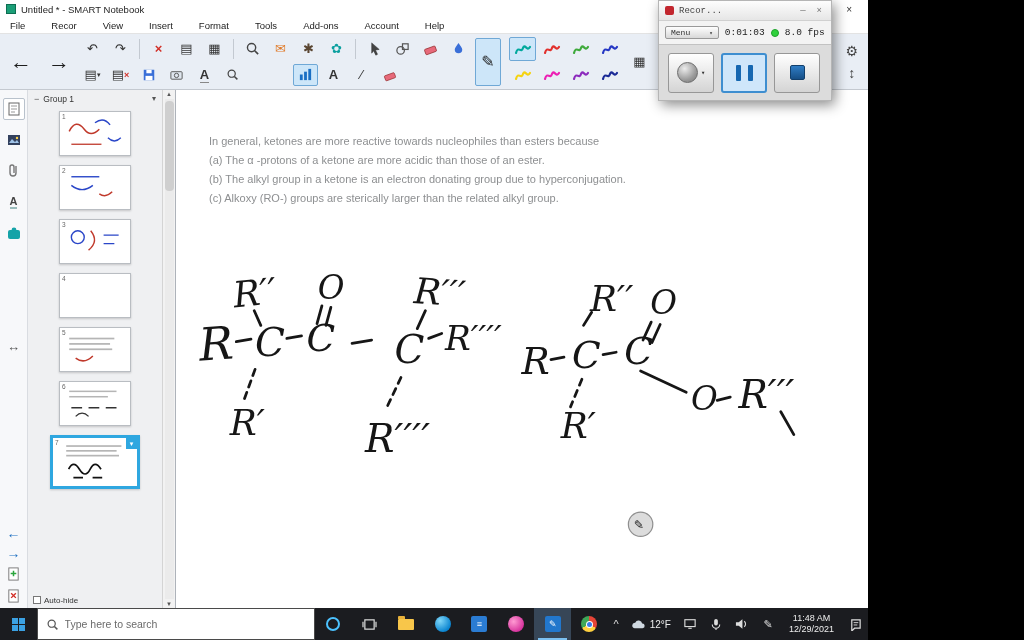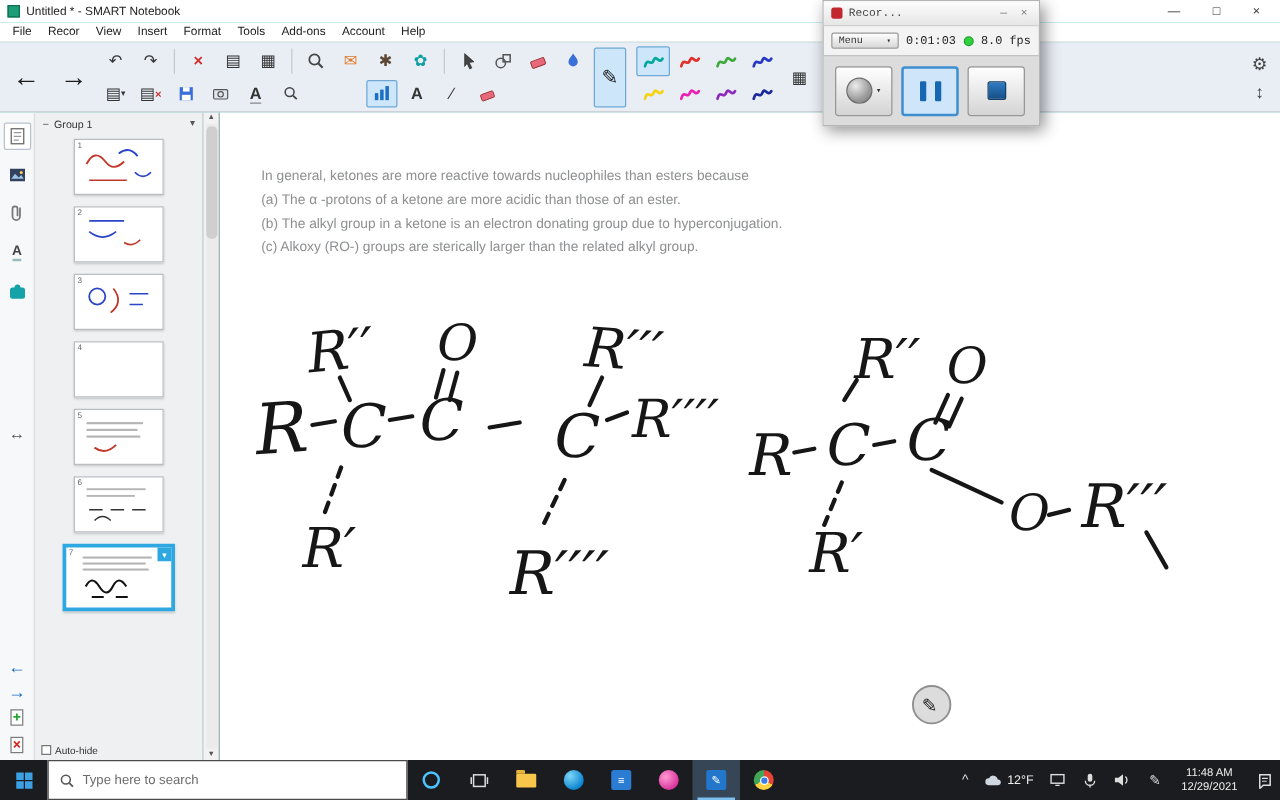--- a/index.html
+++ b/index.html
@@ -1,27 +1,27 @@
 <!DOCTYPE html>
 <html><head>
 <meta charset="utf-8">
 <style>
   * { box-sizing: border-box; margin: 0; padding: 0; }
   body { font-family: "Liberation Sans", sans-serif; background:#000; }
-  .window { position:relative; width:1024px; height:640px; background:#14b8a6; overflow:hidden; cursor:default; }
+  .window { position:relative; width:868px; height:640px; background:#fde047; overflow:hidden; cursor:default; }
   button { font-family:inherit; cursor:pointer; }
 
   
   .titlebar { height:18px; display:flex; align-items:center; gap:5px; padding:0 6px; background:#fff; font-size:9.5px; color:#222; }
   .app-ico { width:10px; height:10px; background:#1b9e77; border:1px solid #0d6e52; }
   .win-controls { margin-left:auto; display:flex; gap:26px; padding-right:10px; font-size:10px; color:#333; }
   .win-controls span { cursor:pointer; }
 
   
-  .menubar { height:16px; display:flex; align-items:center; gap:13px; padding:0 10px; background:#fff; font-size:9.5px; color:#222; border-bottom:1px solid #e3e3e3; }
+  .menubar { height:16px; display:flex; align-items:center; gap:26px; padding:0 10px; background:#fff; font-size:9.5px; color:#222; border-bottom:1px solid #e3e3e3; }
   .menubar span { cursor:pointer; }
 
   
   .toolbar { height:56px; background:#e9eef5; border-bottom:1px solid #c4c9d0; display:flex; align-items:center; padding:0 4px; gap:4px; }
   .navbtn { width:34px; height:46px; border:none; background:transparent; font-size:22px; color:#1d1d1d; }
   .tb-rows { display:flex; flex-direction:column; gap:2px; }
   .tb-row { display:flex; align-items:center; gap:3px; height:24px; }
   .tbtn { min-width:25px; height:22px; border:1px solid transparent; background:transparent; display:flex; align-items:center; justify-content:center; font-size:13px; color:#333; border-radius:2px; padding:0 2px; }
   .tbtn.selected, .pen-swatch.selected, .pen-tool.selected { background:#cde6f9; border:1px solid #6fa8d6; }
   .vsep { width:1px; height:20px; background:#c3c9d1; margin:0 3px; }

